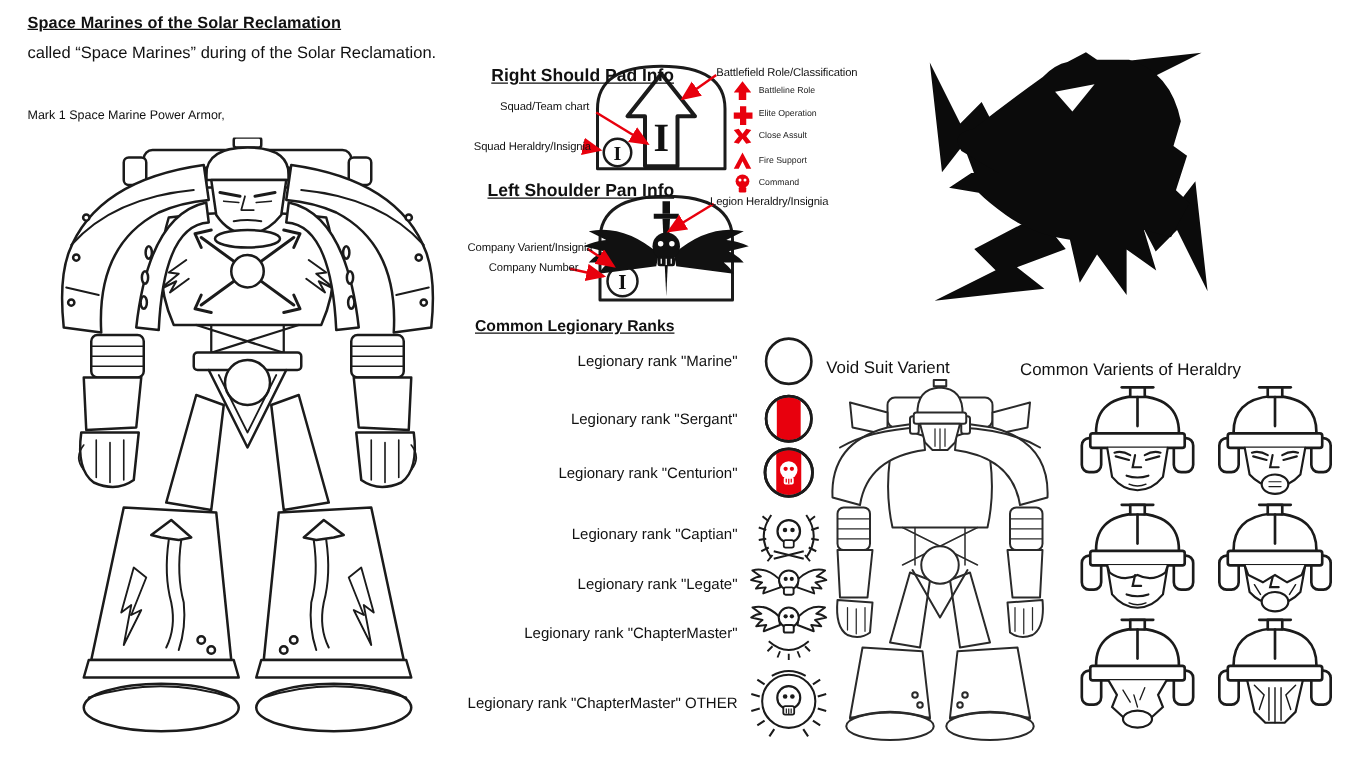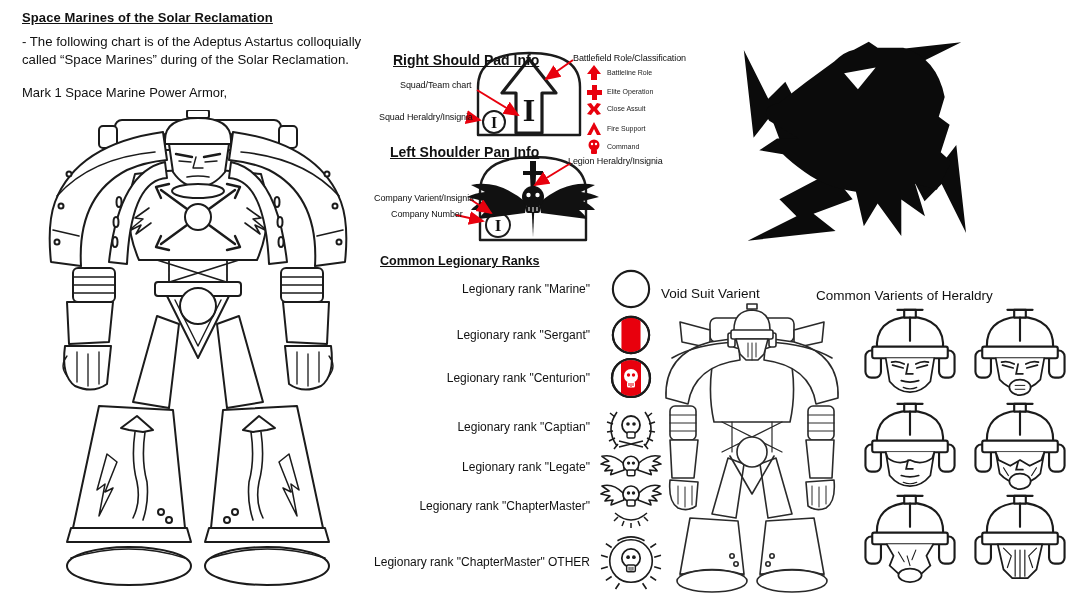--- a/index.html
+++ b/index.html
@@ -4,21 +4,21 @@
 <style>
   html,body{margin:0;padding:0}
   body{
     width:1080px;height:608px;position:relative;overflow:hidden;
     background:#ffffff;color:#111;
     font-family:"Liberation Sans", sans-serif;
   }
   .abs{position:absolute}
   .title{font-size:13px;font-weight:bold;text-decoration:underline;letter-spacing:.1px}
   .sub{font-size:13.2px;line-height:18px}
-  .armor{font-size:13px;line-height:18px}
+  .armor{font-size:10px;line-height:18px}
   .padhead{font-size:14px;font-weight:bold;text-decoration:underline}
   .padlabel{font-size:9px;letter-spacing:-.1px;white-space:nowrap}
   .legendlabel{font-size:7px;white-space:nowrap;color:#222}
   .rankshead{font-size:12.6px;font-weight:bold;text-decoration:underline}
   .rank-row{position:absolute;left:0;width:298px;height:46px;display:flex;align-items:center;justify-content:flex-end;gap:4px}
   .rank-label{flex:1;text-align:right;font-size:12px;white-space:nowrap}
   .badge-box{width:74px;display:flex;align-items:center;justify-content:center;flex:0 0 auto}
   .sectitle{font-size:13.5px;white-space:nowrap}
   .helm-grid{position:absolute;left:858px;top:306px;width:214px;height:286px}
   .helm-cell{position:absolute;width:100px;height:92px}
@@ -40,21 +40,20 @@
       <path d="M50,12 V36" fill="none"></path>
     </g>
     <marker id="ra" markerWidth="9" markerHeight="8" refX="7" refY="3.5" orient="auto">
       <path d="M0,0 L8,3.5 L0,7 Z" fill="#e8000d"></path>
     </marker>
   </defs>
 </svg>
 
 <div class="abs title" style="left:22px;top:10px">Space Marines of the Solar Reclamation</div>
 <div class="abs sub" style="left:22px;top:33px">
-  <div>- The following chart is of the Adeptus Astartus colloquially</div>
   <div>called “Space Marines” during of the Solar Reclamation.</div>
 </div>
 <div class="abs armor" style="left:22px;top:84px">
   <div>Mark 1 Space Marine Power Armor,</div>
 </div>
 
 <svg class="abs" style="left:15px;top:110px" width="365" height="495" viewBox="0 0 365 495">
   <g class="ink">
 
     <g>

